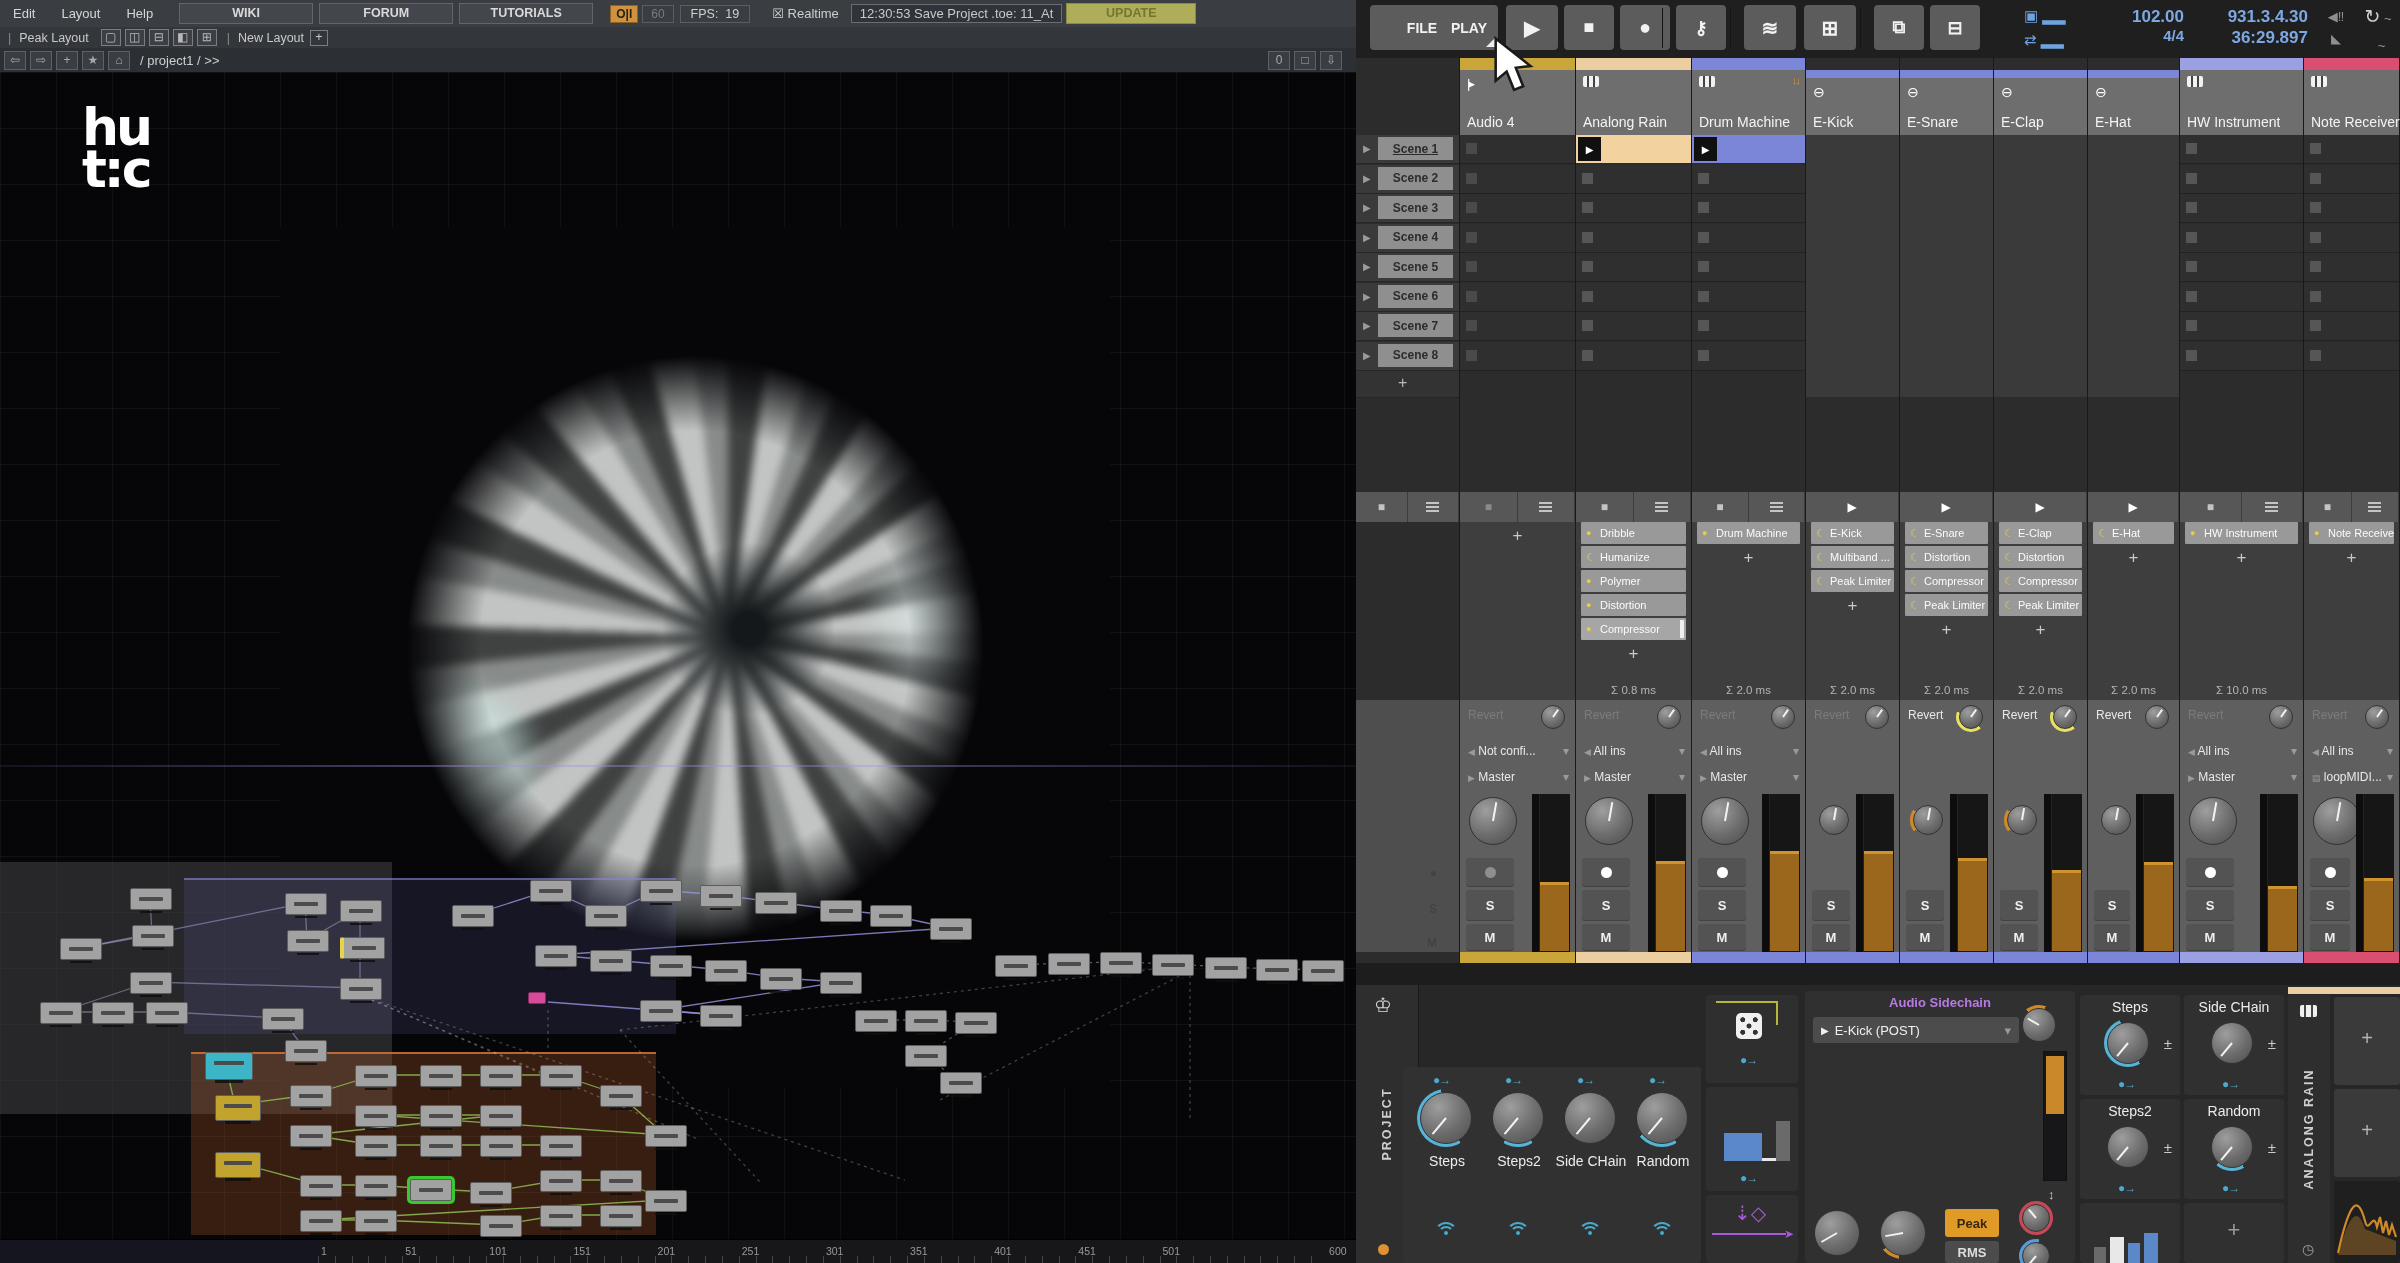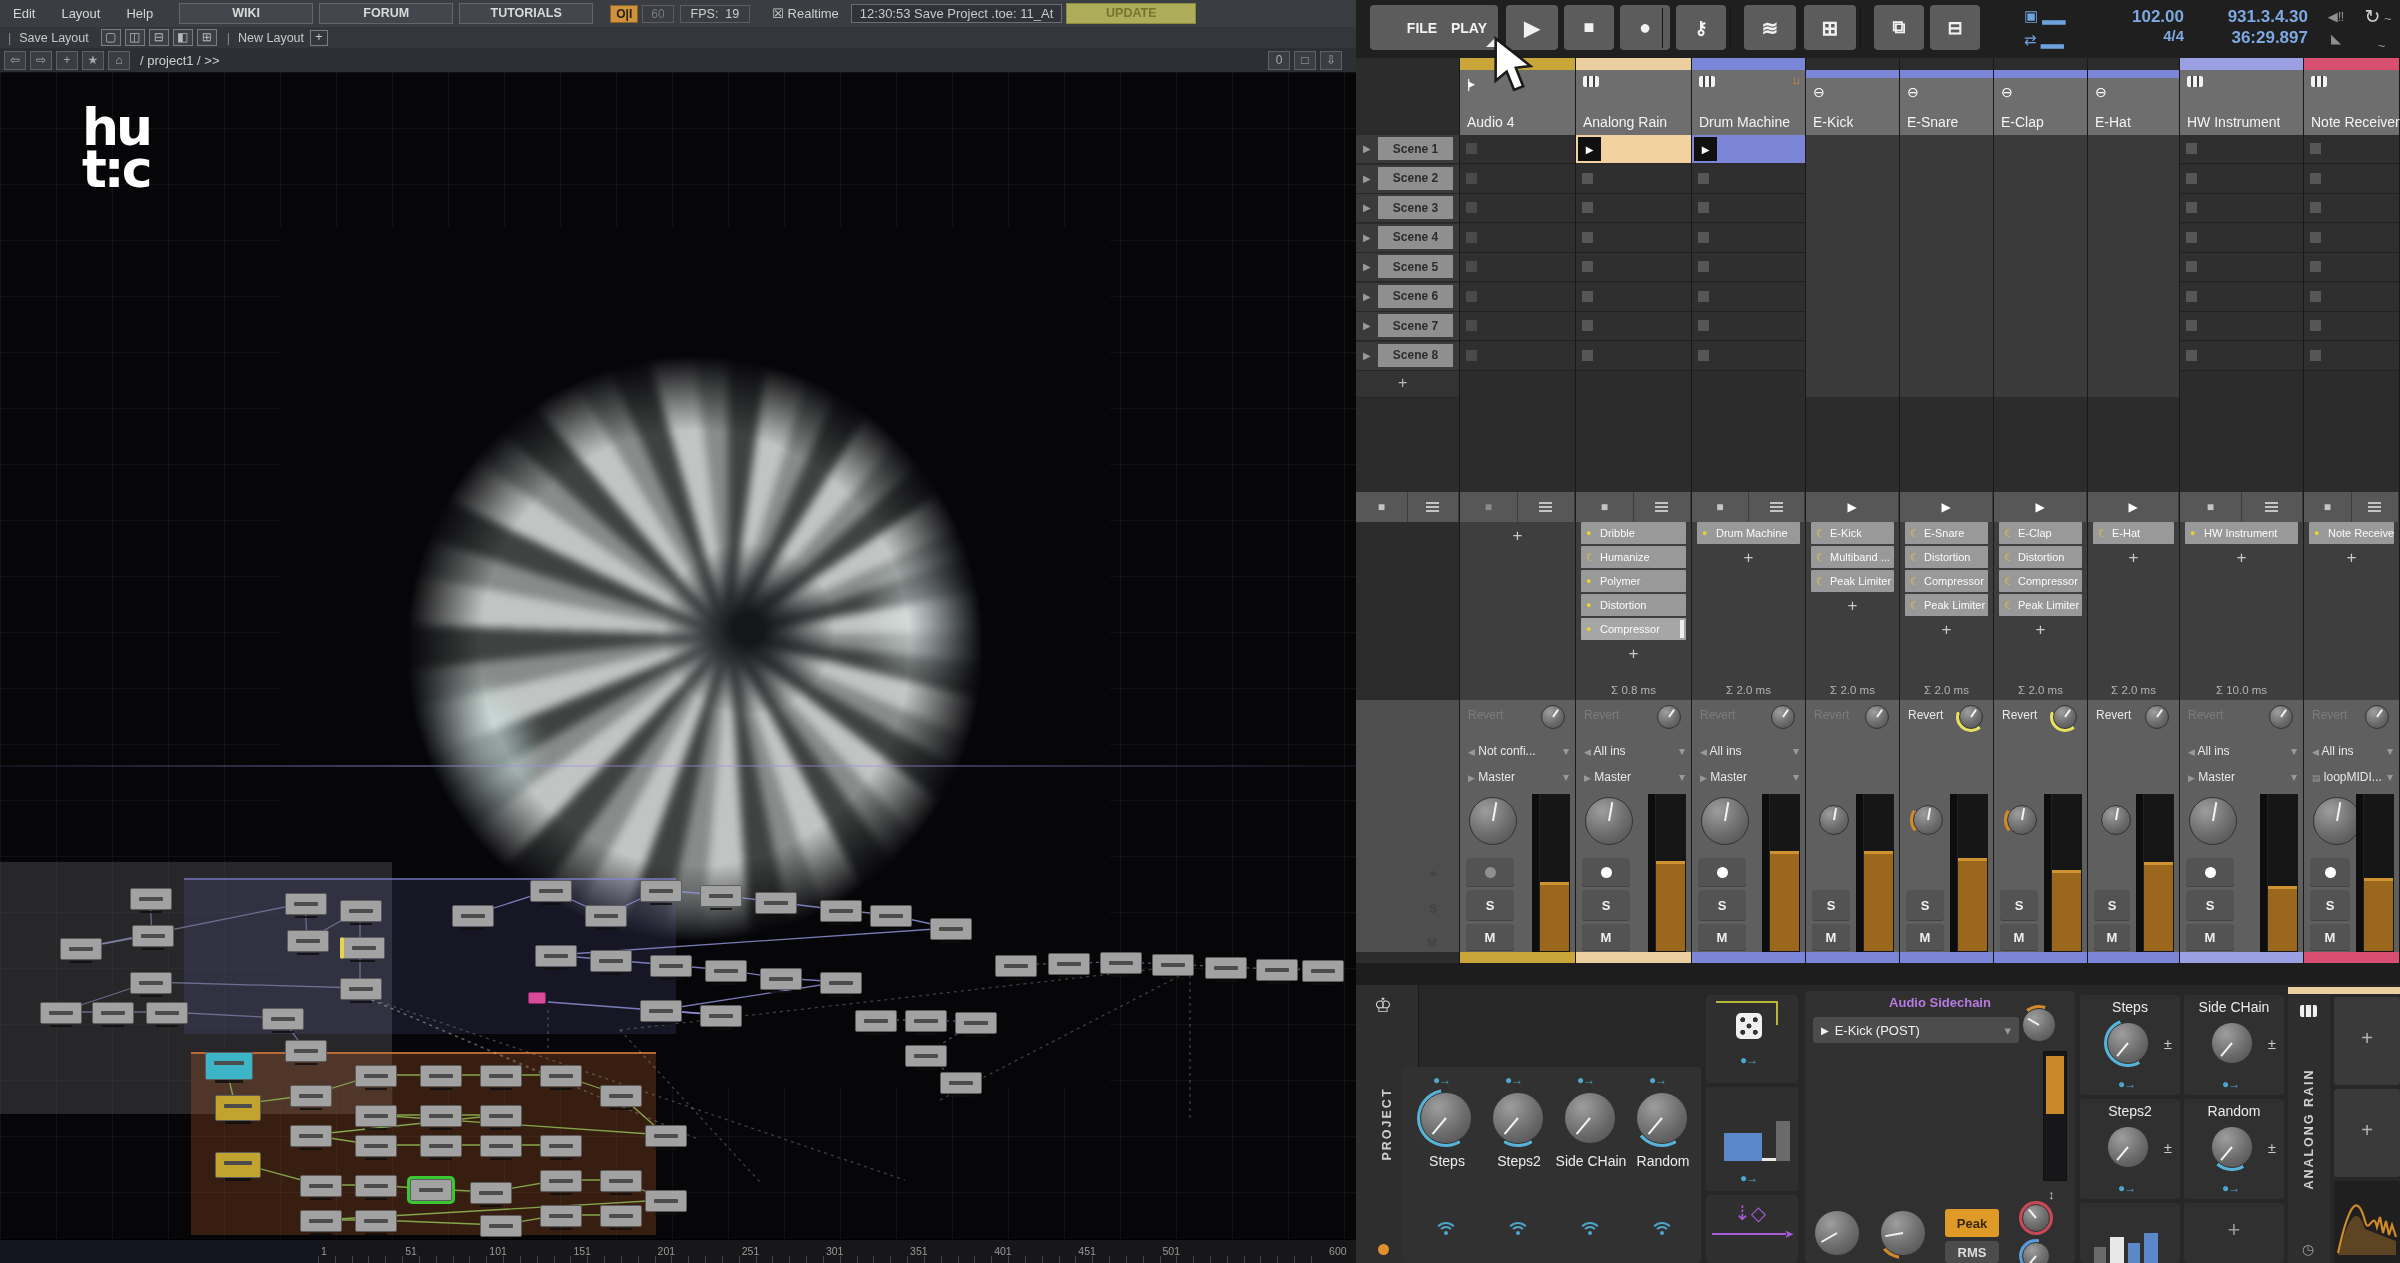--- a/index.html
+++ b/index.html
@@ -187,21 +187,21 @@
         </span>
       <span class="oibtn">O|I</span>
       <span class="fpscap">60</span>
       <span class="fpsbox"><span>FPS:</span>&nbsp;&nbsp;<span>19</span></span>
       <span class="rt"><span>☒</span> <span>Realtime</span></span>
       <span class="statusbox">12:30:53 Save Project .toe: 11_At</span>
       <span class="updatebtn">UPDATE</span>
     </div>
     <div class="td-panebar">
       <span class="sep">|</span>
-      <span>Save Layout</span>
+      <span>Peak Layout</span>
       <span id="layIcons" style="display:flex;margin-left:10px">
           <span class="layico">▢</span>
           <span class="layico">◫</span>
           <span class="layico">⊟</span>
           <span class="layico">◧</span>
           <span class="layico">⊞</span>
         </span>
       <span class="sep">|</span>
       <span>New Layout</span>
       <span class="plusbox">+</span>
@@ -498,21 +498,21 @@
         <div class="tico abs" style="left: 1002px; top: 4px; width: 40px; font-size: 19px; line-height: 25px; text-align: center; color: rgb(207, 207, 207);"><span>↻</span><span style="font-size:13px;color:#9a9a9a;"> ~<br>&nbsp;&nbsp;~</span></div>
         <div class="abs" style="left: 306px; top: 8px; width: 1px; height: 40px; background: rgb(21, 21, 21);"></div>
         <div class="abs" style="left: 374px; top: 8px; width: 1px; height: 40px; background: rgb(21, 21, 21);"></div>
         <div class="abs" style="left: 504px; top: 8px; width: 1px; height: 40px; background: rgb(21, 21, 21);"></div>
       </div>
     <div class="session" id="session">
         <div class="tcol" style="left: 0px; width: 104px;">
           <div class="scene-cell" style="top: 77px;">
             <span class="tri">▶</span>
             <div class="sbtn">
-              <span style="">Scene 1</span>
+              <span style="text-decoration: underline;">Scene 1</span>
             </div>
           </div>
           <div class="scene-cell" style="top: 106.5px;">
             <span class="tri">▶</span>
             <div class="sbtn">
               <span>Scene 2</span>
             </div>
           </div>
           <div class="scene-cell" style="top: 136px;">
             <span class="tri">▶</span>

